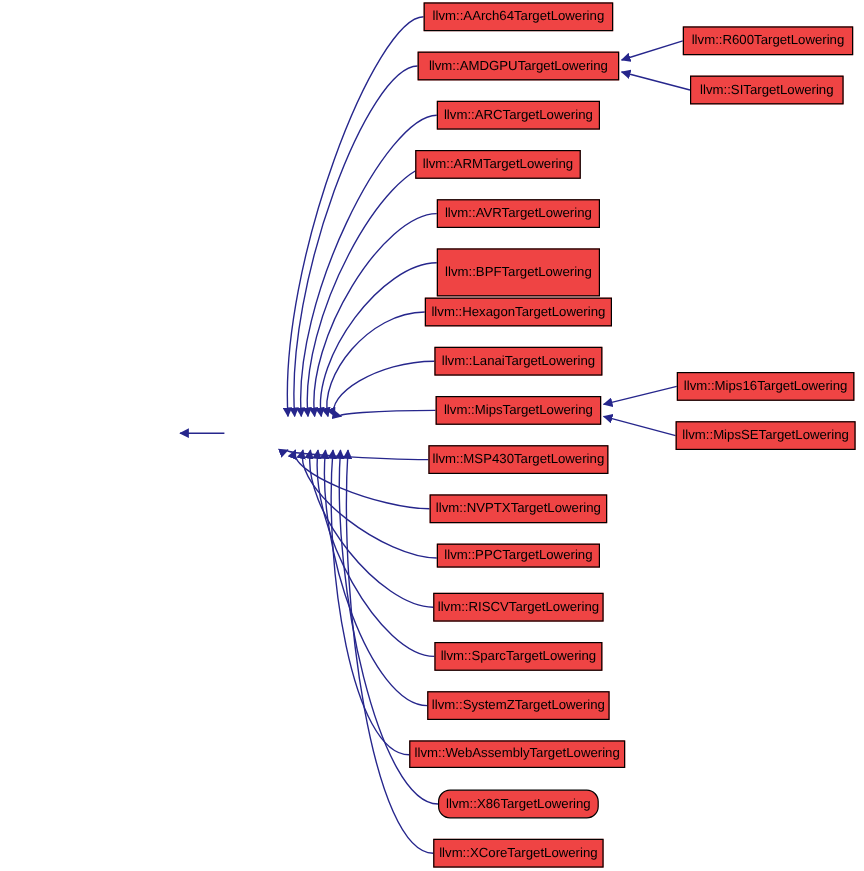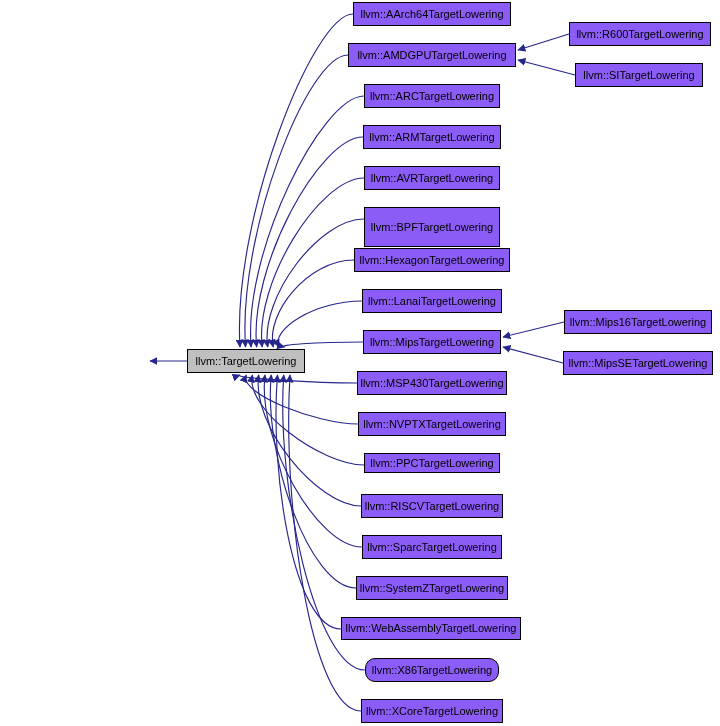--- a/index.html
+++ b/index.html
@@ -20,21 +20,21 @@
     left: 0;
     top: 0;
     width: 720px;
     height: 726px;
     pointer-events: none;
   }
   .node {
     position: absolute;
     box-sizing: border-box;
     border: 1px solid #000000;
-    background: #8b5cf6;
+    background: #ef4444;
     color: #000000;
     font-size: 11px;
     line-height: 1;
     display: flex;
     align-items: center;
     justify-content: center;
     white-space: nowrap;
     letter-spacing: 0px;
     z-index: 5;
   }
@@ -84,35 +84,32 @@
         <path d="M 365 670 C 316.25 670, 275.75 487.1, 283.75 375" marker-end="url(#ah)"></path>
         <path d="M 361 711 C 311 711, 282 502.68, 290 375" marker-end="url(#ah)"></path>
         <path d="M 569 34 L 518 50" marker-end="url(#ah)"></path>
         <path d="M 575 75 L 518 60" marker-end="url(#ah)"></path>
         <path d="M 564 322 L 503 337" marker-end="url(#ah)"></path>
         <path d="M 563 363 L 503 347" marker-end="url(#ah)"></path>
       </g>
   </svg>
 
 
-  <div class="node root" style="left:187px; top:349px; width:118px; height:24px;">
-    <span>llvm::TargetLowering</span>
-  </div>
 
   <div id="derived-layer">
       <div class="node" style="left: 353px; top: 2px; width: 158px; height: 24px;">
         <span>llvm::AArch64TargetLowering</span>
       </div>
       <div class="node" style="left: 348px; top: 43px; width: 168px; height: 24px;">
         <span>llvm::AMDGPUTargetLowering</span>
       </div>
       <div class="node" style="left: 364px; top: 84px; width: 136px; height: 24px;">
         <span>llvm::ARCTargetLowering</span>
       </div>
-      <div class="node" style="left: 363px; top: 125px; width: 138px; height: 24px;">
+      <div class="node" style="left: 346px; top: 125px; width: 138px; height: 24px;">
         <span>llvm::ARMTargetLowering</span>
       </div>
       <div class="node" style="left: 364px; top: 166px; width: 136px; height: 24px;">
         <span>llvm::AVRTargetLowering</span>
       </div>
       <div class="node" style="left: 364px; top: 207px; width: 136px; height: 40px;">
         <span>llvm::BPFTargetLowering</span>
       </div>
       <div class="node" style="left: 354px; top: 248px; width: 156px; height: 24px;">
         <span>llvm::HexagonTargetLowering</span>

